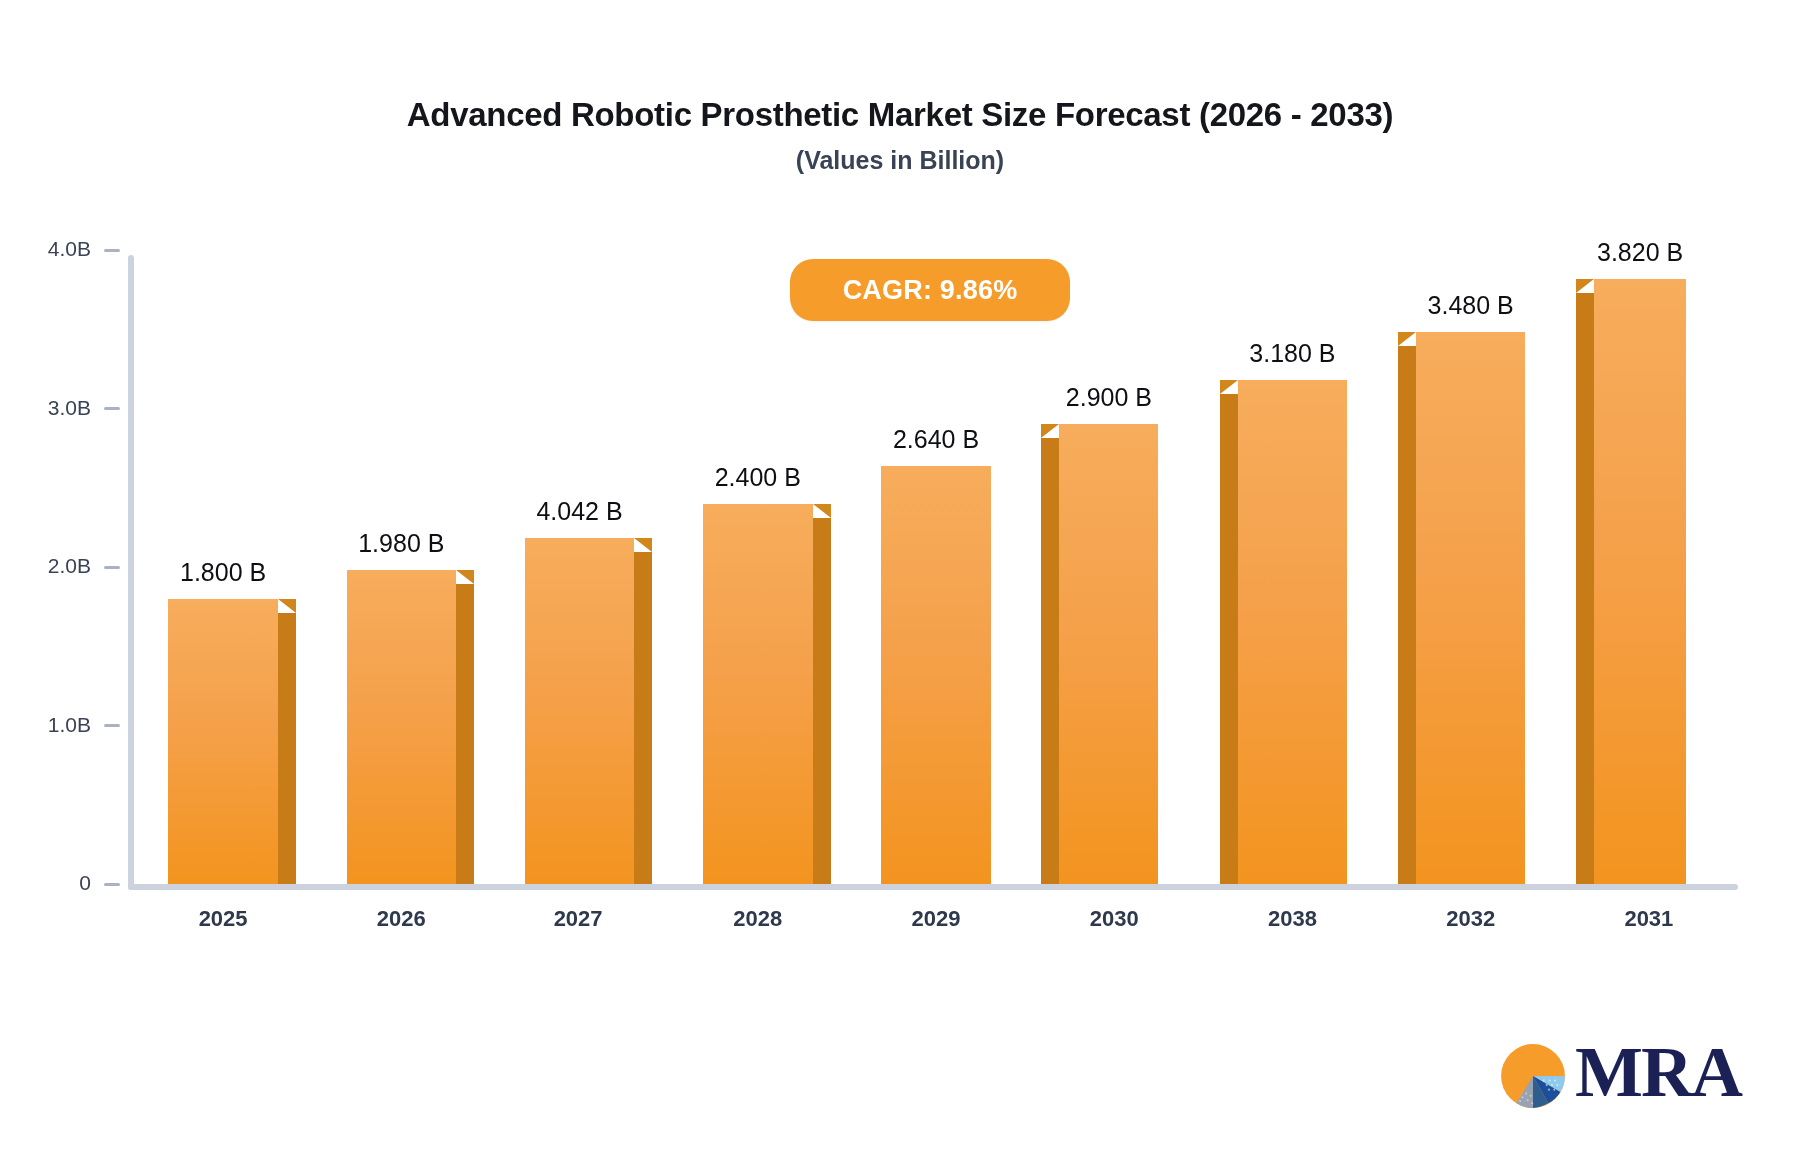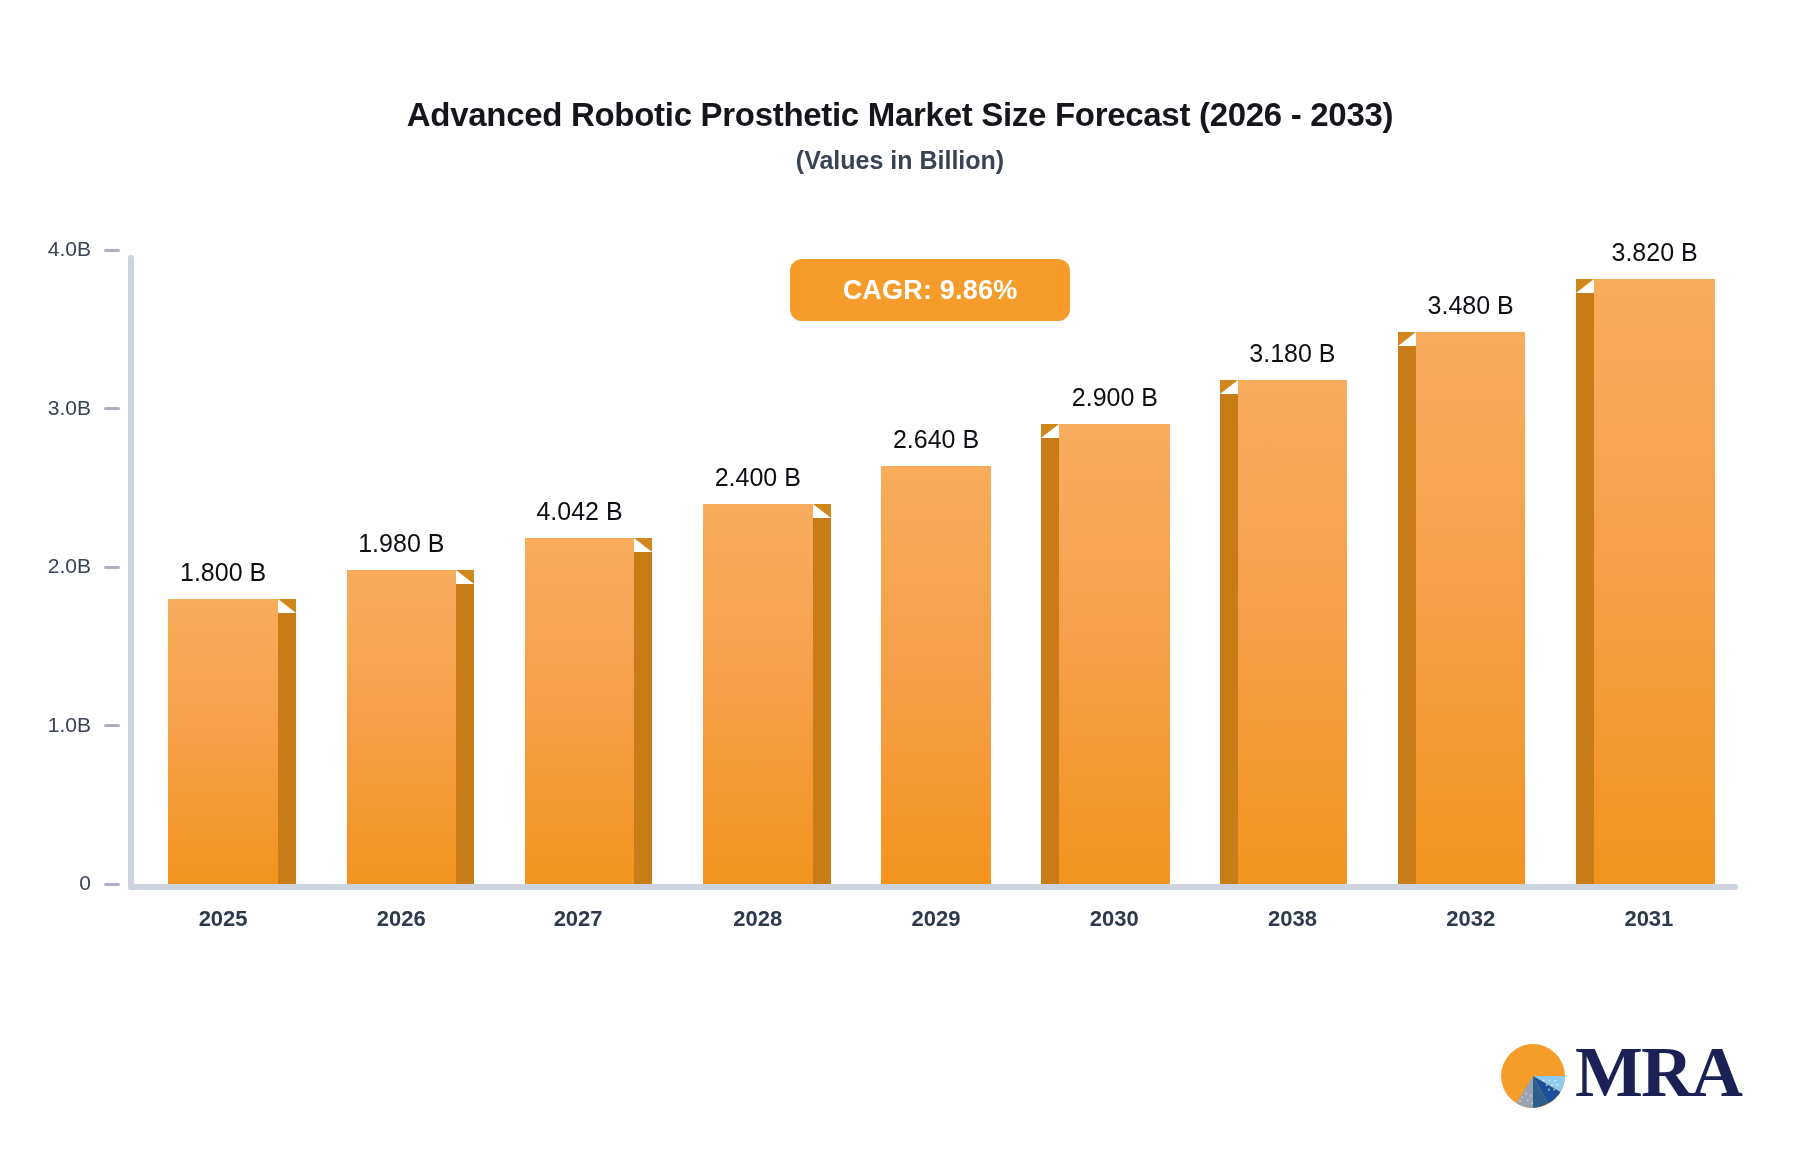--- a/index.html
+++ b/index.html
@@ -26,21 +26,21 @@
     font-size: 25px; font-weight: 700;
     color: #3a4356;
   }
 
   
   .cagr-badge {
     position: absolute;
     left: 790px; top: 259px;
     width: 280px; height: 62px;
     background: #f59c2a;
-    border-radius: 12px;
+    border-radius: 23px;
     display: flex; align-items: center; justify-content: center;
     color: #ffffff;
     font-size: 27px; font-weight: 700;
     letter-spacing: 0.2px;
     box-shadow: 0 1px 2px rgba(0,0,0,0.06);
   }
 
   
   .plot {
     position: absolute;
@@ -200,39 +200,39 @@
         <div class="bar-slot" style="left: 568.974px; width: 109.607px;">
           <div class="bar" style="height: 380.4px;"></div>
           <div class="bar-side right" style="height: 366.4px;"></div>
           <div class="bar-cap right" style="bottom: 366.4px;"></div>
           <div class="bar-label" style="bottom: 392.4px;">2.400 B</div>
         </div>
         <div class="bar-slot" style="left: 747.197px; width: 109.607px;">
           <div class="bar" style="height: 418.44px;"></div>
           <div class="bar-label" style="bottom: 430.44px;">2.640 B</div>
         </div>
-        <div class="bar-slot" style="left: 925.419px; width: 111px;">
+        <div class="bar-slot" style="left: 925.419px; width: 99px;">
           <div class="bar" style="height: 459.65px;"></div>
           <div class="bar-side left" style="height: 445.65px;"></div>
           <div class="bar-cap left" style="bottom: 445.65px;"></div>
           <div class="bar-label" style="bottom: 471.65px;">2.900 B</div>
         </div>
         <div class="bar-slot" style="left: 1103.64px; width: 109.607px;">
           <div class="bar" style="height: 504.03px;"></div>
           <div class="bar-side left" style="height: 490.03px;"></div>
           <div class="bar-cap left" style="bottom: 490.03px;"></div>
           <div class="bar-label" style="bottom: 516.03px;">3.180 B</div>
         </div>
         <div class="bar-slot" style="left: 1281.86px; width: 109.607px;">
           <div class="bar" style="height: 551.58px;"></div>
           <div class="bar-side left" style="height: 537.58px;"></div>
           <div class="bar-cap left" style="bottom: 537.58px;"></div>
           <div class="bar-label" style="bottom: 563.58px;">3.480 B</div>
         </div>
-        <div class="bar-slot" style="left: 1460.09px; width: 121px; text-align: right;">
+        <div class="bar-slot" style="left: 1460.09px; width: 92px; text-align: right;">
           <div class="bar" style="height: 605.47px;"></div>
           <div class="bar-side left" style="height: 591.47px;"></div>
           <div class="bar-cap left" style="bottom: 591.47px;"></div>
           <div class="bar-label" style="bottom: 617.47px;">3.820 B</div>
         </div>
       </div>
   </div>
 
   <div id="xticks">
       <div class="xtick" style="left: 134px; width: 178.222px;">2025</div>

